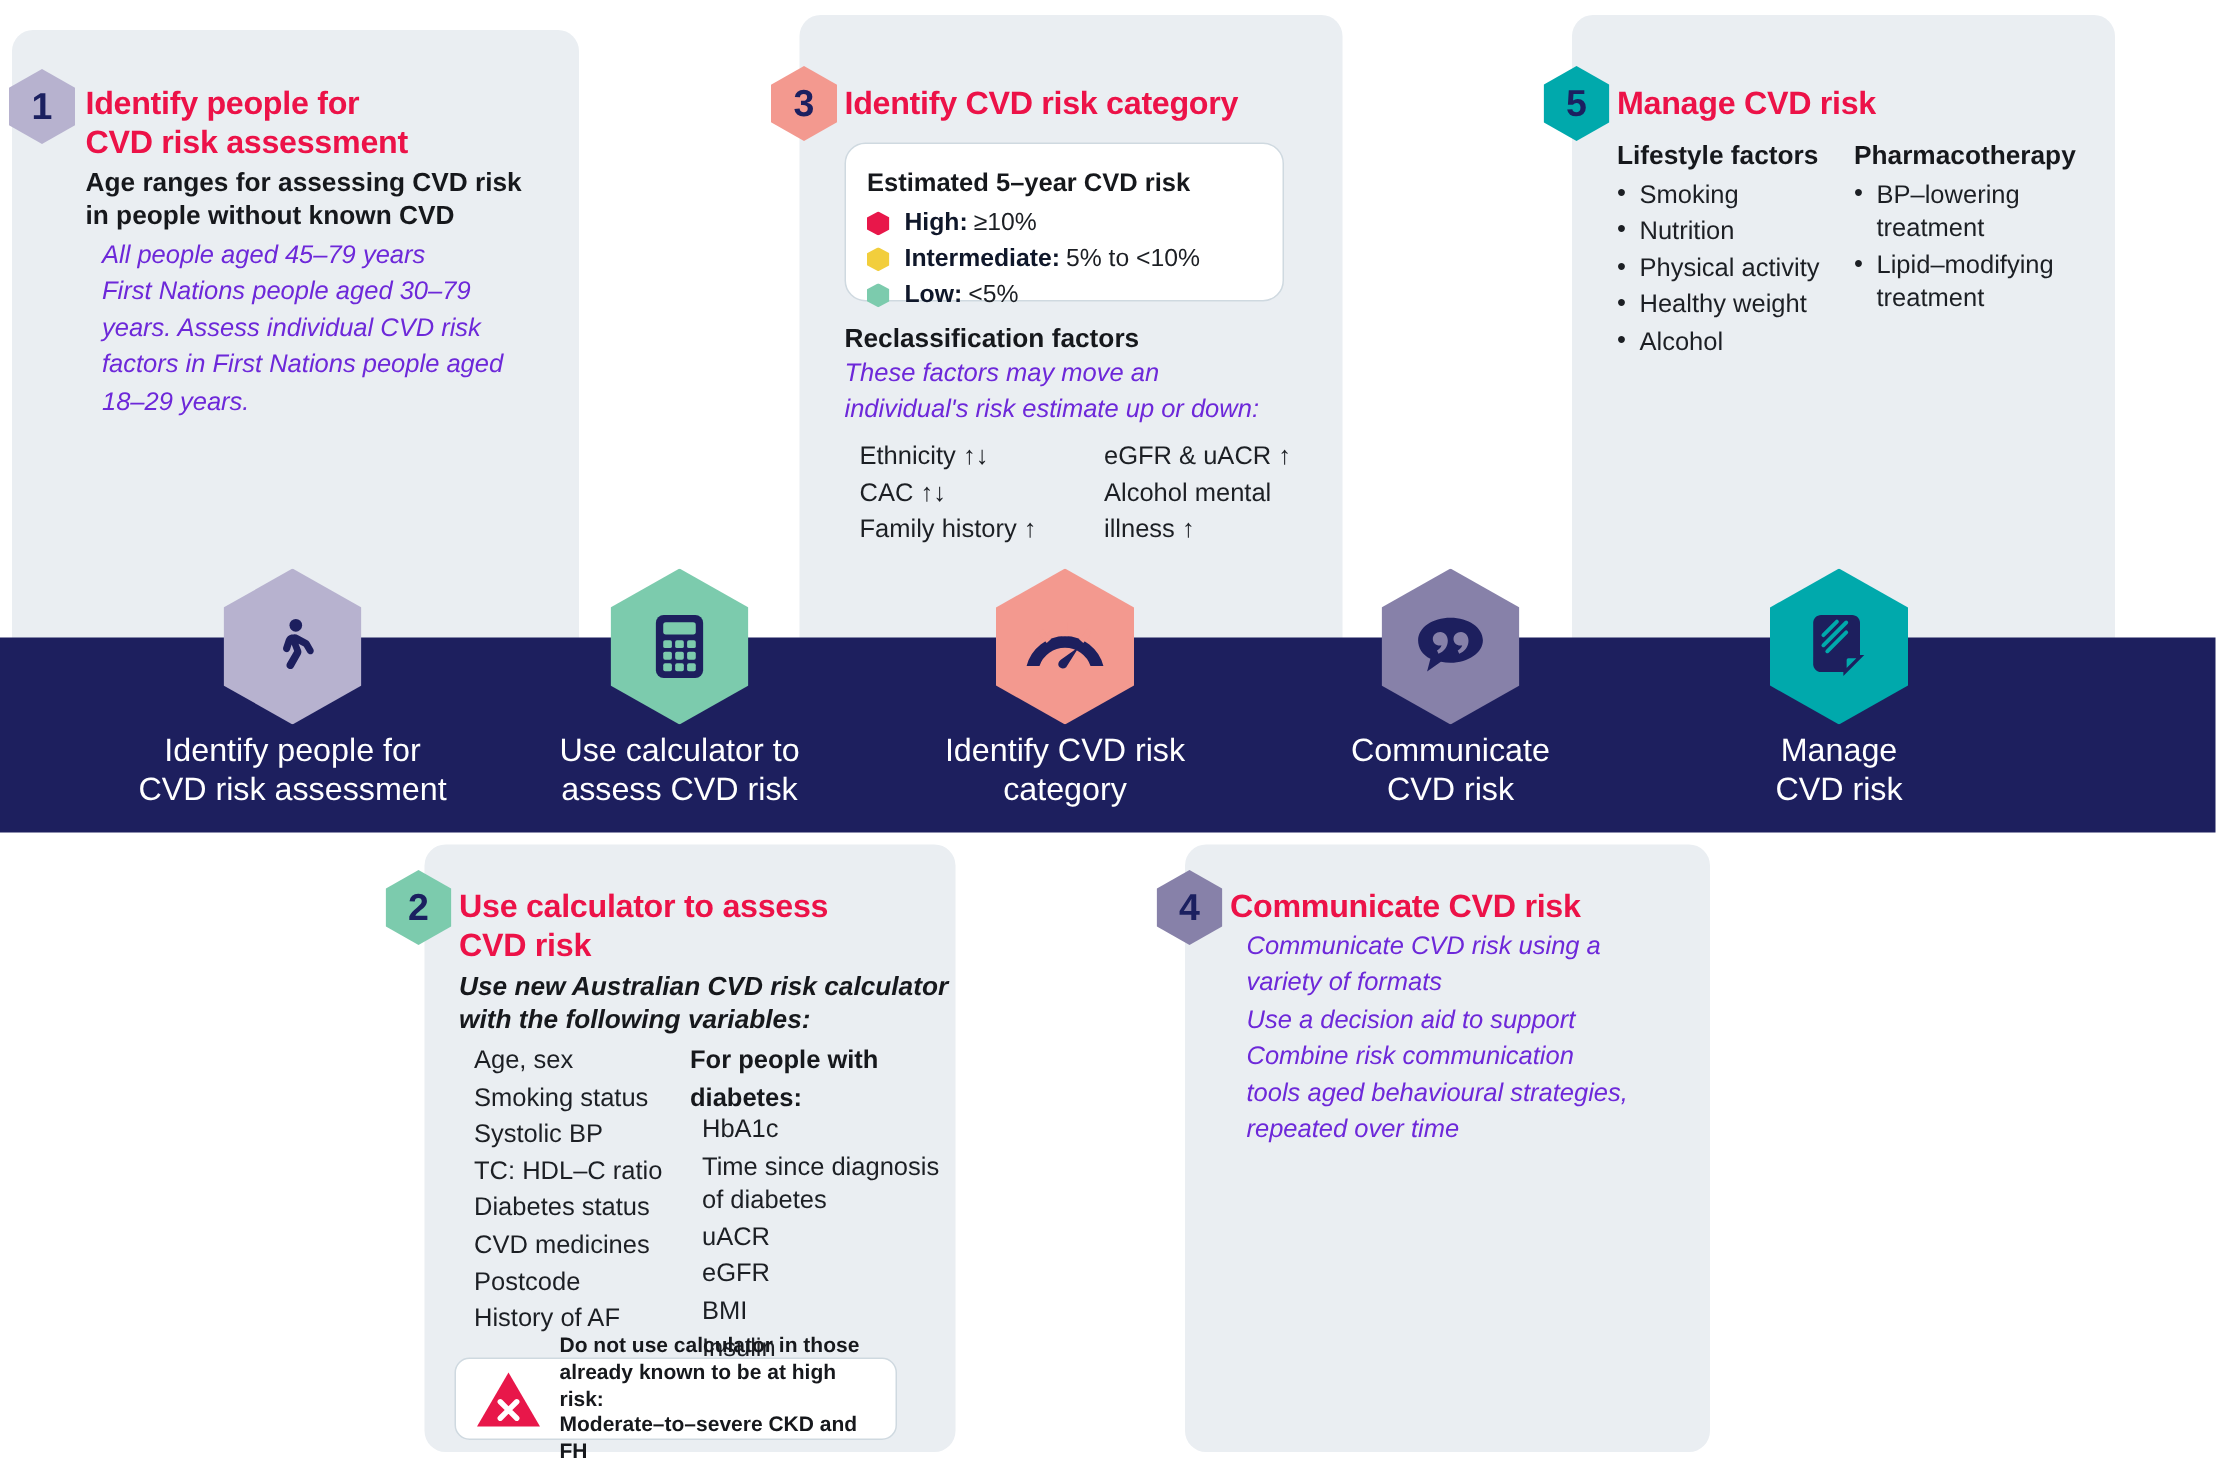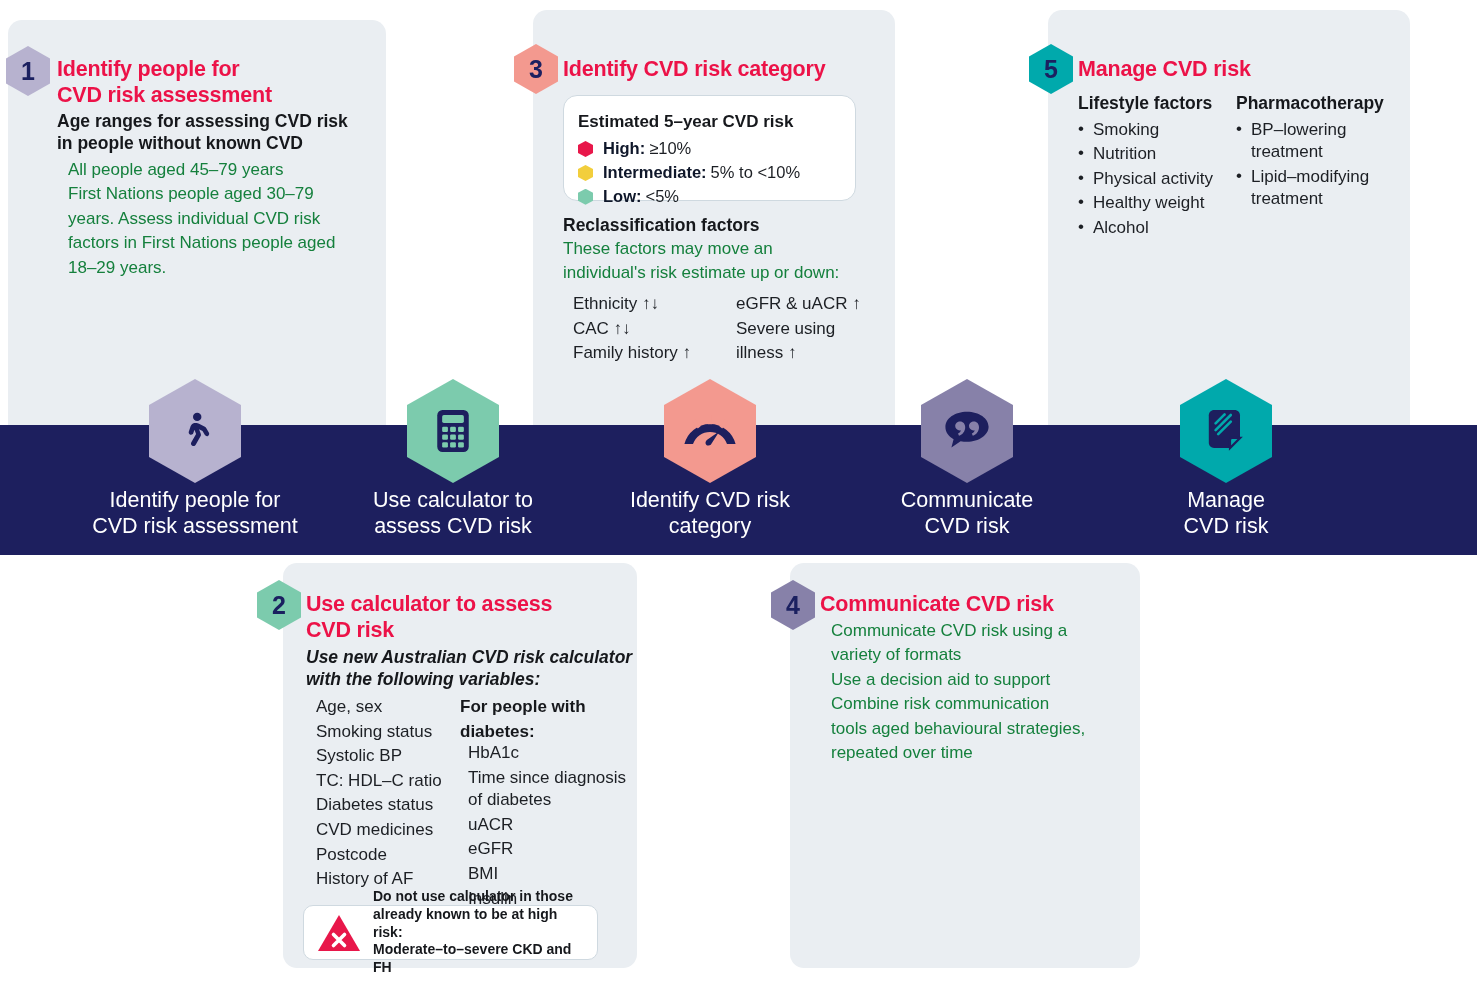--- a/index.html
+++ b/index.html
@@ -34,23 +34,24 @@
   }
   .p-sub{
     position:absolute;
     color:#16181c;
     font-weight:bold;
     font-size:17.5px;
     line-height:1.26;
   }
   .p-body{
     position:absolute;
-    color:#15803d;
+    color:#6d28d9;
     font-size:17px;
     line-height:1.32;
+    font-style:italic;
   }
   .p-body div{margin-bottom:2px;}
   .bul{position:absolute;color:#1c1f24;font-size:17px;line-height:1.32;}
   .bul li{margin-bottom:2px;list-style:none;position:relative;padding-left:15px;}
   .bul li::before{content:"•";position:absolute;left:0;top:-1px;}
   .bul ul{margin:0;padding:0;}
 
   
   .riskcard{
     position:absolute;
@@ -173,21 +174,21 @@
 
 <div class="col" style="left:573px;top:293px;width:165px;">
   <div>Ethnicity ↑↓</div>
   <div>CAC ↑↓</div>
   <div>Family history ↑</div>
 </div>
 
 <div class="col" style="left:736px;top:293px;width:160px;">
   <div>eGFR &amp; uACR ↑</div>
   <div>
-    <div>Severe using</div>
+    <div>Alcohol mental</div>
     <div>illness ↑</div>
   </div>
 </div>
 
 <div class="panel" style="left:1048px;top:10px;width:362px;height:430px;"></div>
 
 <div class="numhex" style="left:1029px;top:44px;background:#00a9ac;">
   <span>5</span>
 </div>
 

